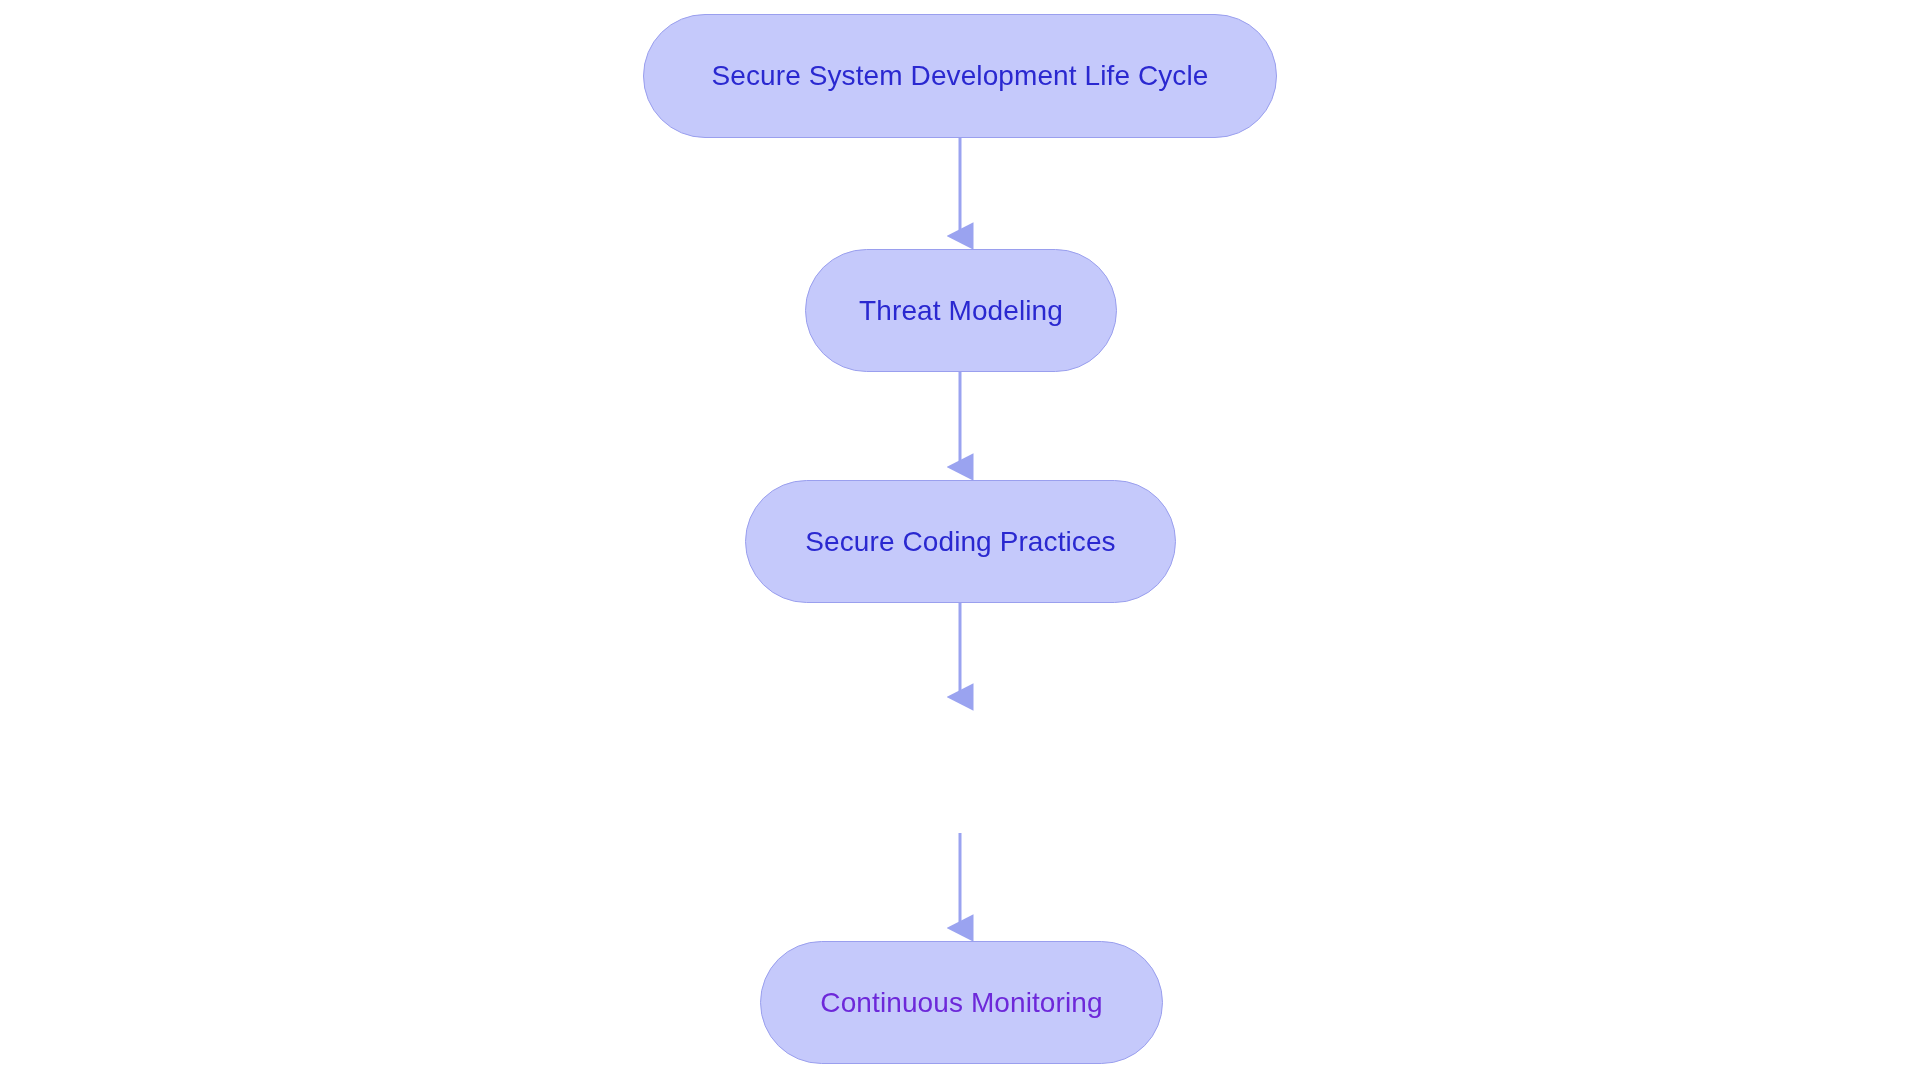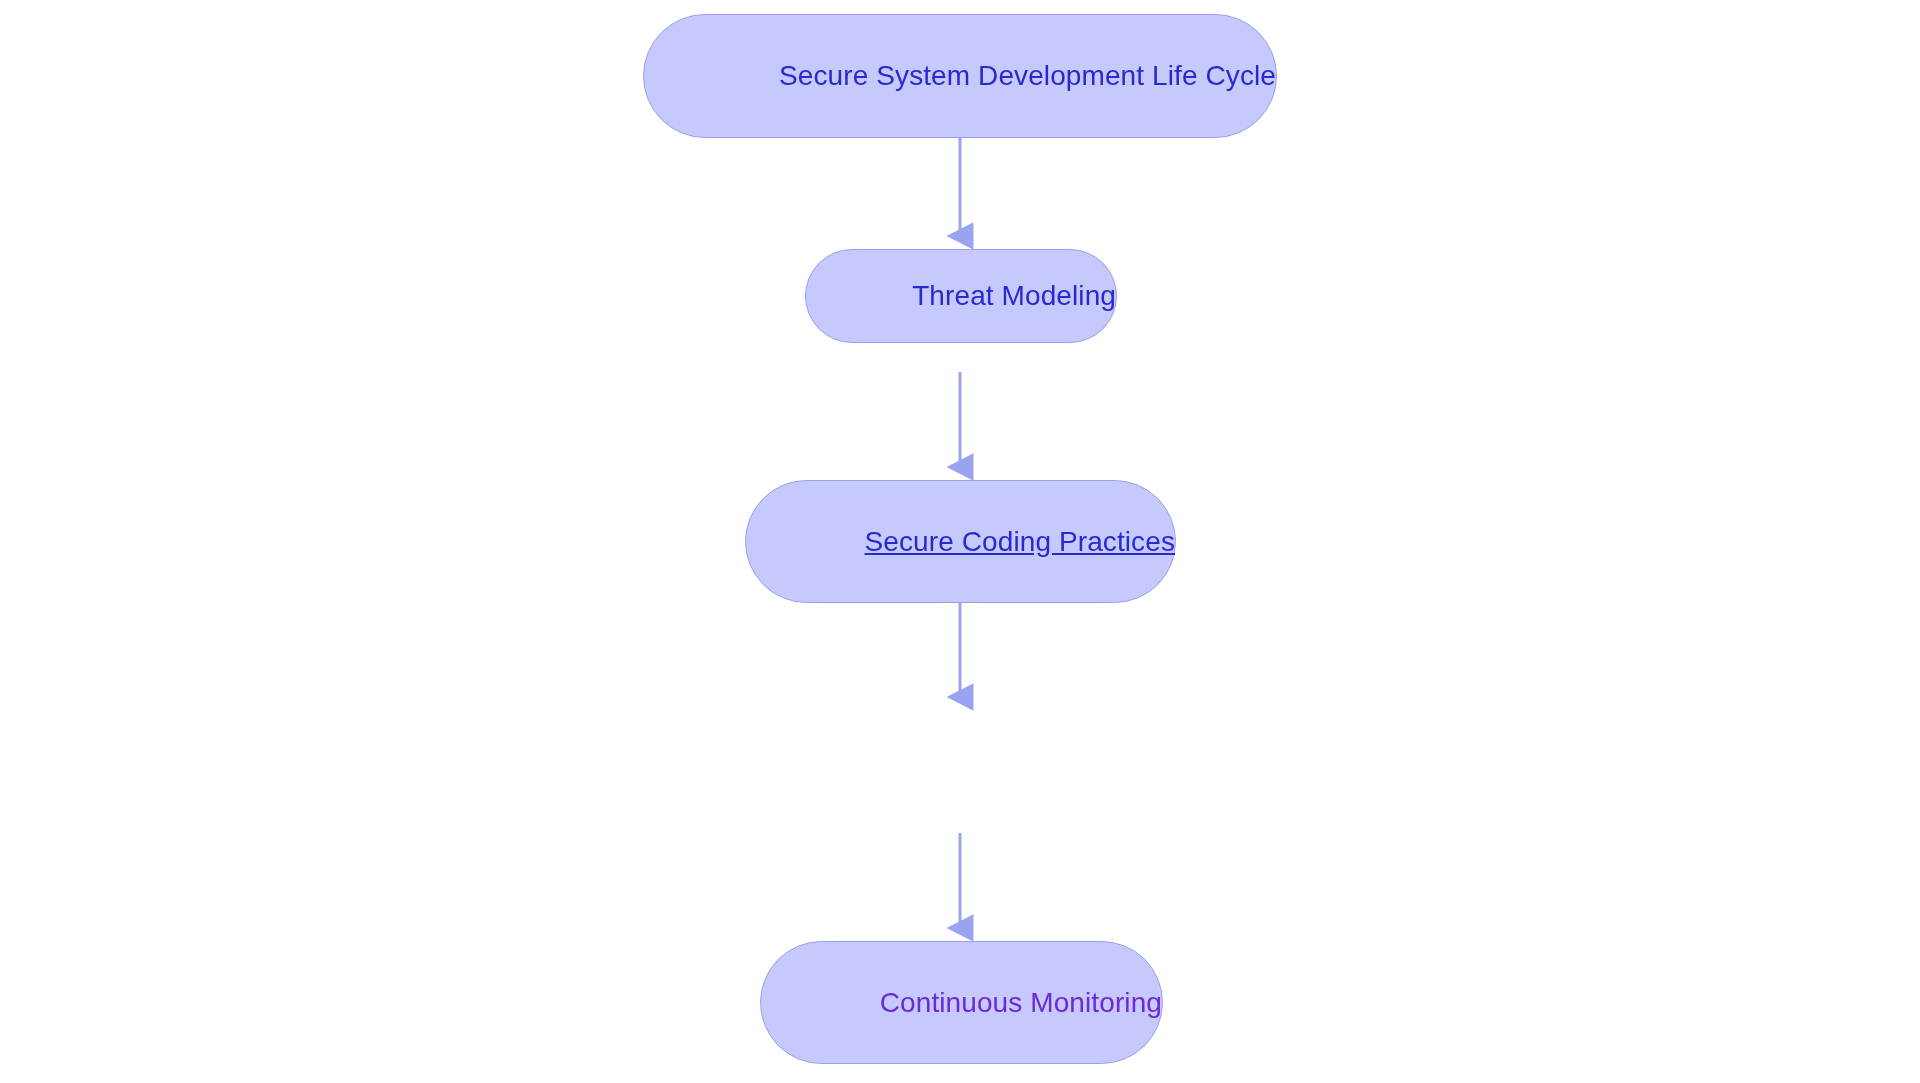--- a/index.html
+++ b/index.html
@@ -40,21 +40,21 @@
     width: 1920px;
     height: 1083px;
     z-index: 2;
   }
 
   .node {
     position: absolute;
     box-sizing: border-box;
     display: flex;
     align-items: center;
-    justify-content: flex-end;
+    justify-content: center;
     background: #c5c9fb;
     border: 1.6px solid #9a9fee;
     border-radius: 999px;
     color: #2a28d0;
     font-family: "Liberation Sans", sans-serif;
     font-size: 28px;
     font-weight: 400;
     line-height: 1.2;
     letter-spacing: 0.1px;
     white-space: nowrap;
@@ -63,21 +63,21 @@
   }
 
   .node-label {
     display: block;
     pointer-events: none;
   }
 
   
   #node-0 { left: 643px;  top: 14px;   width: 634px; height: 124px; }
   #node-1 { left: 805px;  top: 249px;  width: 312px; height: 123px; }
-  #node-2 { left: 745px;  top: 480px;  width: 431px; height: 123px; text-decoration: underline; }
+  #node-2 { left: 745px;  top: 480px;  width: 431px; height: 123px; }
   #node-3 { left: 740px;  top: 710px;  width: 440px; height: 123px; }
   #node-4 { left: 760px;  top: 941px;  width: 403px; height: 123px; }
 </style>
 </head>
 <body>
 
 <div id="flow-canvas" style="background: rgb(255, 255, 255);">
 
   <svg id="edges-layer" viewBox="0 0 1920 1083" width="1920" height="1083" xmlns="http://www.w3.org/2000/svg">
     <defs>
@@ -102,21 +102,21 @@
       <line x1="960" y1="833" x2="960" y2="928" stroke="#9aa3f0" stroke-width="3" marker-end="url(#arrowhead)"></line>
     </g>
   </svg>
 
   <div id="nodes-layer">
 
     <div class="node" id="node-0" style="left: 643px; top: 14px; width: 634px; height: 124px; background: rgb(197, 201, 251); border-color: rgb(154, 159, 238); color: rgb(42, 40, 208);">
       <span class="node-label">Secure System Development Life Cycle</span>
     </div>
 
-    <div class="node" id="node-1" style="left: 805px; top: 249px; width: 312px; height: 94px; background: rgb(197, 201, 251); border-color: rgb(154, 159, 238); color: rgb(42, 40, 208);">
+    <div class="node" id="node-1" style="left: 805px; top: 249px; width: 312px; height: 123px; background: rgb(197, 201, 251); border-color: rgb(154, 159, 238); color: rgb(42, 40, 208);">
       <span class="node-label">Threat Modeling</span>
     </div>
 
     <div class="node" id="node-2" style="left: 745px; top: 480px; width: 431px; height: 123px; background: rgb(197, 201, 251); border-color: rgb(154, 159, 238); color: rgb(42, 40, 208);">
       <span class="node-label">Secure Coding Practices</span>
     </div>
 
 
     <div class="node" id="node-4" style="left: 760px; top: 941px; width: 403px; height: 123px; background: rgb(197, 201, 251); border-color: rgb(154, 159, 238); color: #6d28d9;">
       <span class="node-label">Continuous Monitoring</span>

